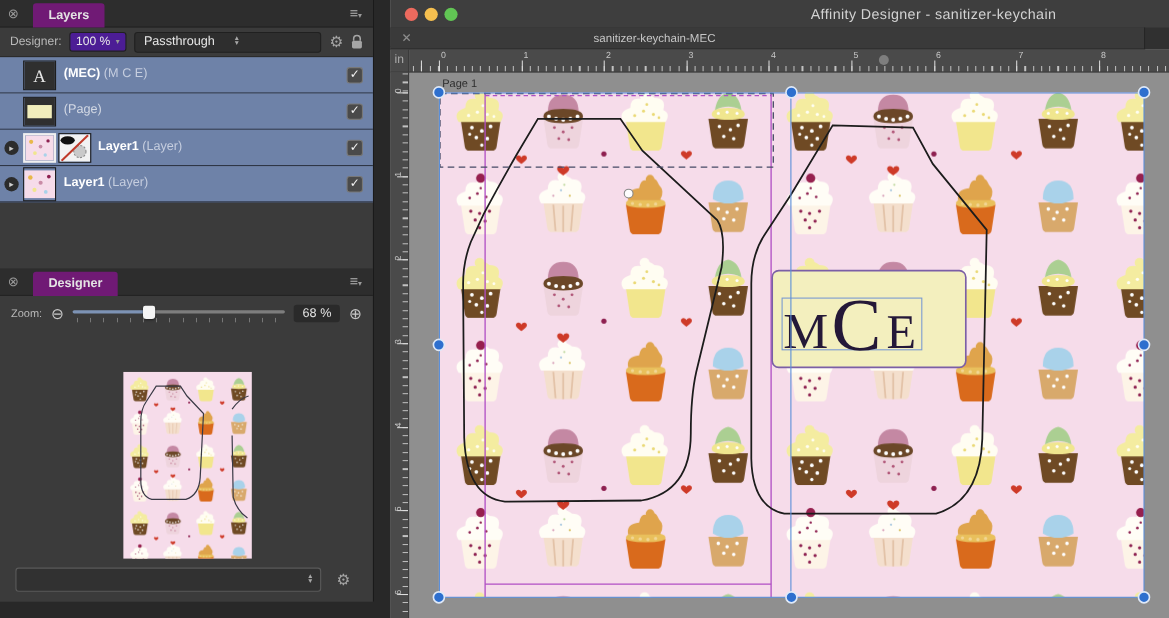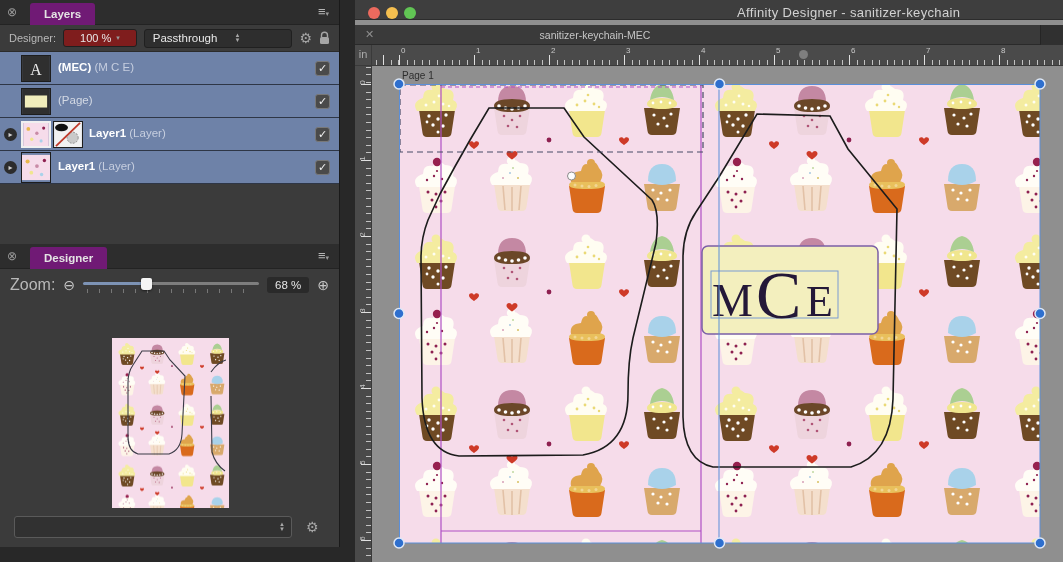--- a/index.html
+++ b/index.html
@@ -11,22 +11,22 @@
   .ptabbar { position:relative; height:25px; background:#2d2d2d; border-bottom:1px solid #232323; }
   .ptab { position:absolute; left:30px; top:3px; height:22px; padding:0 14px; background:#701a75;
           border-radius:3px 3px 0 0; color:#e4e4e4; font-size:11.5px; font-weight:bold; line-height:22px; }
   .picon { position:absolute; color:#9a9a9a; font-size:12px; top:5px; }
   .picon.close { left:7px; }
   .hamb { position:absolute; right:10px; top:4px; color:#b5b5b5; font-size:13px; }
   .hamb small { font-size:7px; color:#9a9a9a; }
   .opacity-row { display:flex; align-items:center; gap:7px; height:27px; padding:0 9px;
                  background:#3b3b3b; border-bottom:1px solid #2b2b2b; }
   .olabel { color:#b9b9b9; font-size:11px; }
-  .valbox { display:flex; align-items:center; gap:5px; background:#7f1d1d; border:1px solid #202020;
-            border-radius:3px; color:#e8e8e8; font-size:11px; padding:2px 16px; }
+  .valbox { display:flex; align-items:center; gap:5px; background:#4c1d95; border:1px solid #202020;
+            border-radius:3px; color:#e8e8e8; font-size:11px; padding:2px 5px; }
   .caret { color:#999; font-size:7px; }
   .blend-select { flex:1; display:flex; align-items:center; 
                   background:#2e2e2e; border:1px solid #202020; border-radius:3px; color:#e8e8e8;
                   font-size:11.5px; padding:2px 8px; height:19px;gap:17px; }
   .stepper { display:flex; flex-direction:column; color:#a8a8a8; font-size:6px; line-height:5px; }
   .gear { color:#a5a5a5; font-size:14px; }
   
   #layers-list { background:#3b3b3b; }
   .layer-row { position:relative; height:33px; background:var(--layer-row-blue); border-bottom:1px solid #2e3646; }
   .disc { position:absolute; left:4px; top:10px; width:13px; height:13px; background:#2c2c2c; border-radius:50%;
@@ -40,39 +40,39 @@
   .lname.shift { left:89px; }
   .lname.muted { font-weight:normal; color:#d3d9e4; }
   .lname i { font-style:normal; font-weight:normal; color:#c6cedf; }
   .chk { position:absolute; right:9px; top:9px; width:15px; height:15px; border-radius:3px;
          background:#3f3f3f; border:1px solid #5c5c5c; color:#f2f2f2; font-size:11px;
          line-height:13px; text-align:center; }
   .chk.on { background:#4a4a4a; border-color:#787878; }
   
   #nav-tabbar { margin-top:60px; }
   .zoom-row { display:flex; align-items:center; gap:8px; height:32px; padding:0 10px; }
-  .zlabel { color:#b9b9b9; font-size:16px;text-align:center; }
+  .zlabel { color:#b9b9b9; font-size:10px;text-align:center; }
   .circbtn { color:#c6c6c6; font-size:14px; }
   .slider { position:relative; flex:1; height:16px; }
   .slider .track { position:absolute; left:0; right:0; top:5px; height:3px; border-radius:2px;
                    background:linear-gradient(to right, #7d93b5 0 35%, #7e7e7e 35%); }
   .slider .ticks { position:absolute; left:4px; right:4px; top:12px; height:4px;
                    background:repeating-linear-gradient(to right, #777 0 1px, transparent 1px 12px); }
   .slider .thumb { position:absolute; left:33%; top:1px; width:11px; height:12px; background:#f5f5f5;
                    border-radius:2px 2px 3px 3px; box-shadow:0 1px 2px rgba(0,0,0,.5); }
   .zval { background:#2a2a2a; border-radius:3px; color:#e4e4e4; font-size:11.5px; padding:2px 8px; }
   #nav-preview { position:absolute; left:112px; top:338px; width:117px; height:170px; }
   #bottom-row { position:absolute; left:0; bottom:7px; width:100%; height:24px; }
   #bottom-select { position:absolute; left:14px; top:0; width:278px; height:22px; background:#313131;
                    border:1px solid #5a5a5a; border-radius:3px; }
   #bottom-select .stepper { position:absolute; right:6px; top:5px; }
   #bottom-gear { position:absolute; left:306px; top:3px; }
   
   #doc-window { position:absolute; left:355px; top:0; width:708px; height:562px; background:#8f8f8f; }
-  #titlebar { position:absolute; left:0; top:0; width:100%; height:20px; background:#3e3e3e;
+  #titlebar { position:absolute; left:0; top:0; width:100%; height:43px; background:#3e3e3e;
               border-bottom:1px solid #2c2c2c; }
   .light { position:absolute; top:7px; width:12px; height:12px; border-radius:50%; }
   #win-title { position:absolute; left:382px; top:5px; color:#d2d2d2; font-size:13px; letter-spacing:.35px;
                white-space:nowrap; }
   #doc-tabbar { position:absolute; left:0; top:25px; width:100%; height:20px; background:#303030; }
   #doc-tab { position:absolute; left:0; top:0; width:686px; height:20px; background:#3a3a3a;
              border-right:1px solid #252525; border-bottom:1px solid #2a2a2a; }
   #tab-close { position:absolute; left:10px; top:3px; color:#8e8e8e; font-size:11px; }
   #tab-label { position:absolute; left:130px; top:4px; width:220px; text-align:center; color:#c6c6c6; font-size:10.5px; }
   #ruler-corner { position:absolute; left:0; top:45px; width:17px; height:21px; background:#4a4a4a;

